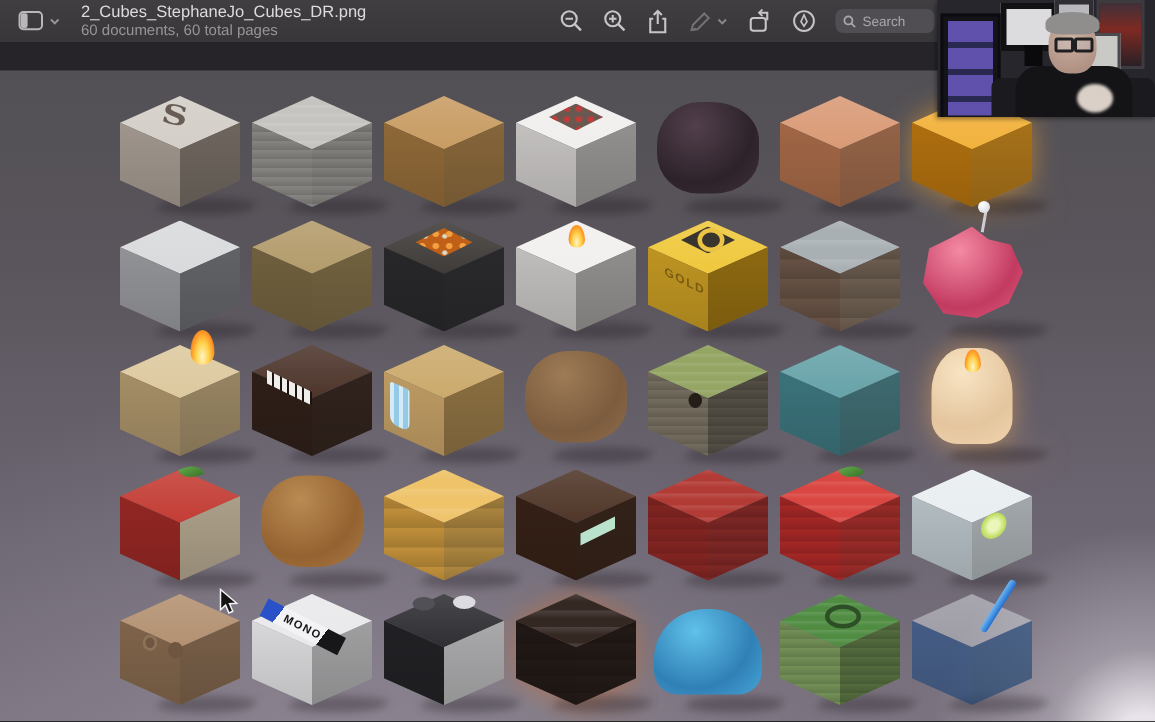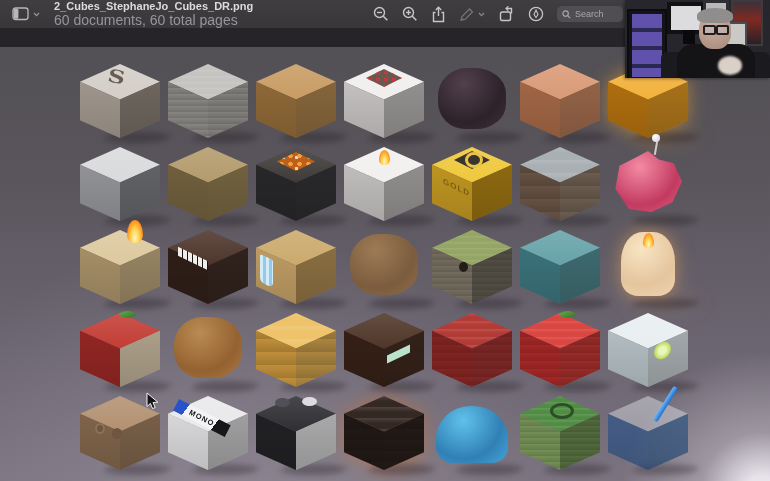--- a/index.html
+++ b/index.html
@@ -6,22 +6,22 @@
   .screen{position:relative;width:770px;height:481px;overflow:hidden;
     font-family:"Liberation Sans",sans-serif;background:#29272a;}
 
   
   .titlebar{position:absolute;left:0;top:0;width:770px;height:28px;
     background:linear-gradient(#403e41,#383639);border-bottom:1px solid #232124;
     display:flex;align-items:center;}
   .tb-left{display:flex;align-items:center;padding-left:10px;min-width:0;}
   .tb-btn{background:none;border:none;display:flex;align-items:center;gap:3px;padding:2px;cursor:default;}
   .title-block{margin-left:12px;line-height:1.1;}
-  .title{font-size:11px;font-weight:bold;color:#dddbdd;white-space:nowrap;}
-  .subtitle{font-size:14px;color:#97959a;margin-top:1px;}
+  .title{font-size:11px;font-weight:normal;color:#dddbdd;white-space:nowrap;}
+  .subtitle{font-size:10px;color:#97959a;margin-top:1px;}
   .tb-right{position:absolute;right:147px;top:0;height:28px;display:flex;align-items:center;gap:13px;}
   .ticon{display:flex;align-items:center;justify-content:center;background:none;border:none;padding:0;}
   .ticon svg{display:block;}
   .dim{opacity:.4;}
   .markup-group{display:flex;align-items:center;gap:3px;}
   .search{display:flex;align-items:center;gap:4px;width:56px;height:16px;
     background:#504e52;border-radius:5px;padding:0 5px;}
   .search span{font-size:9px;color:#a9a7ab;}
 
   

